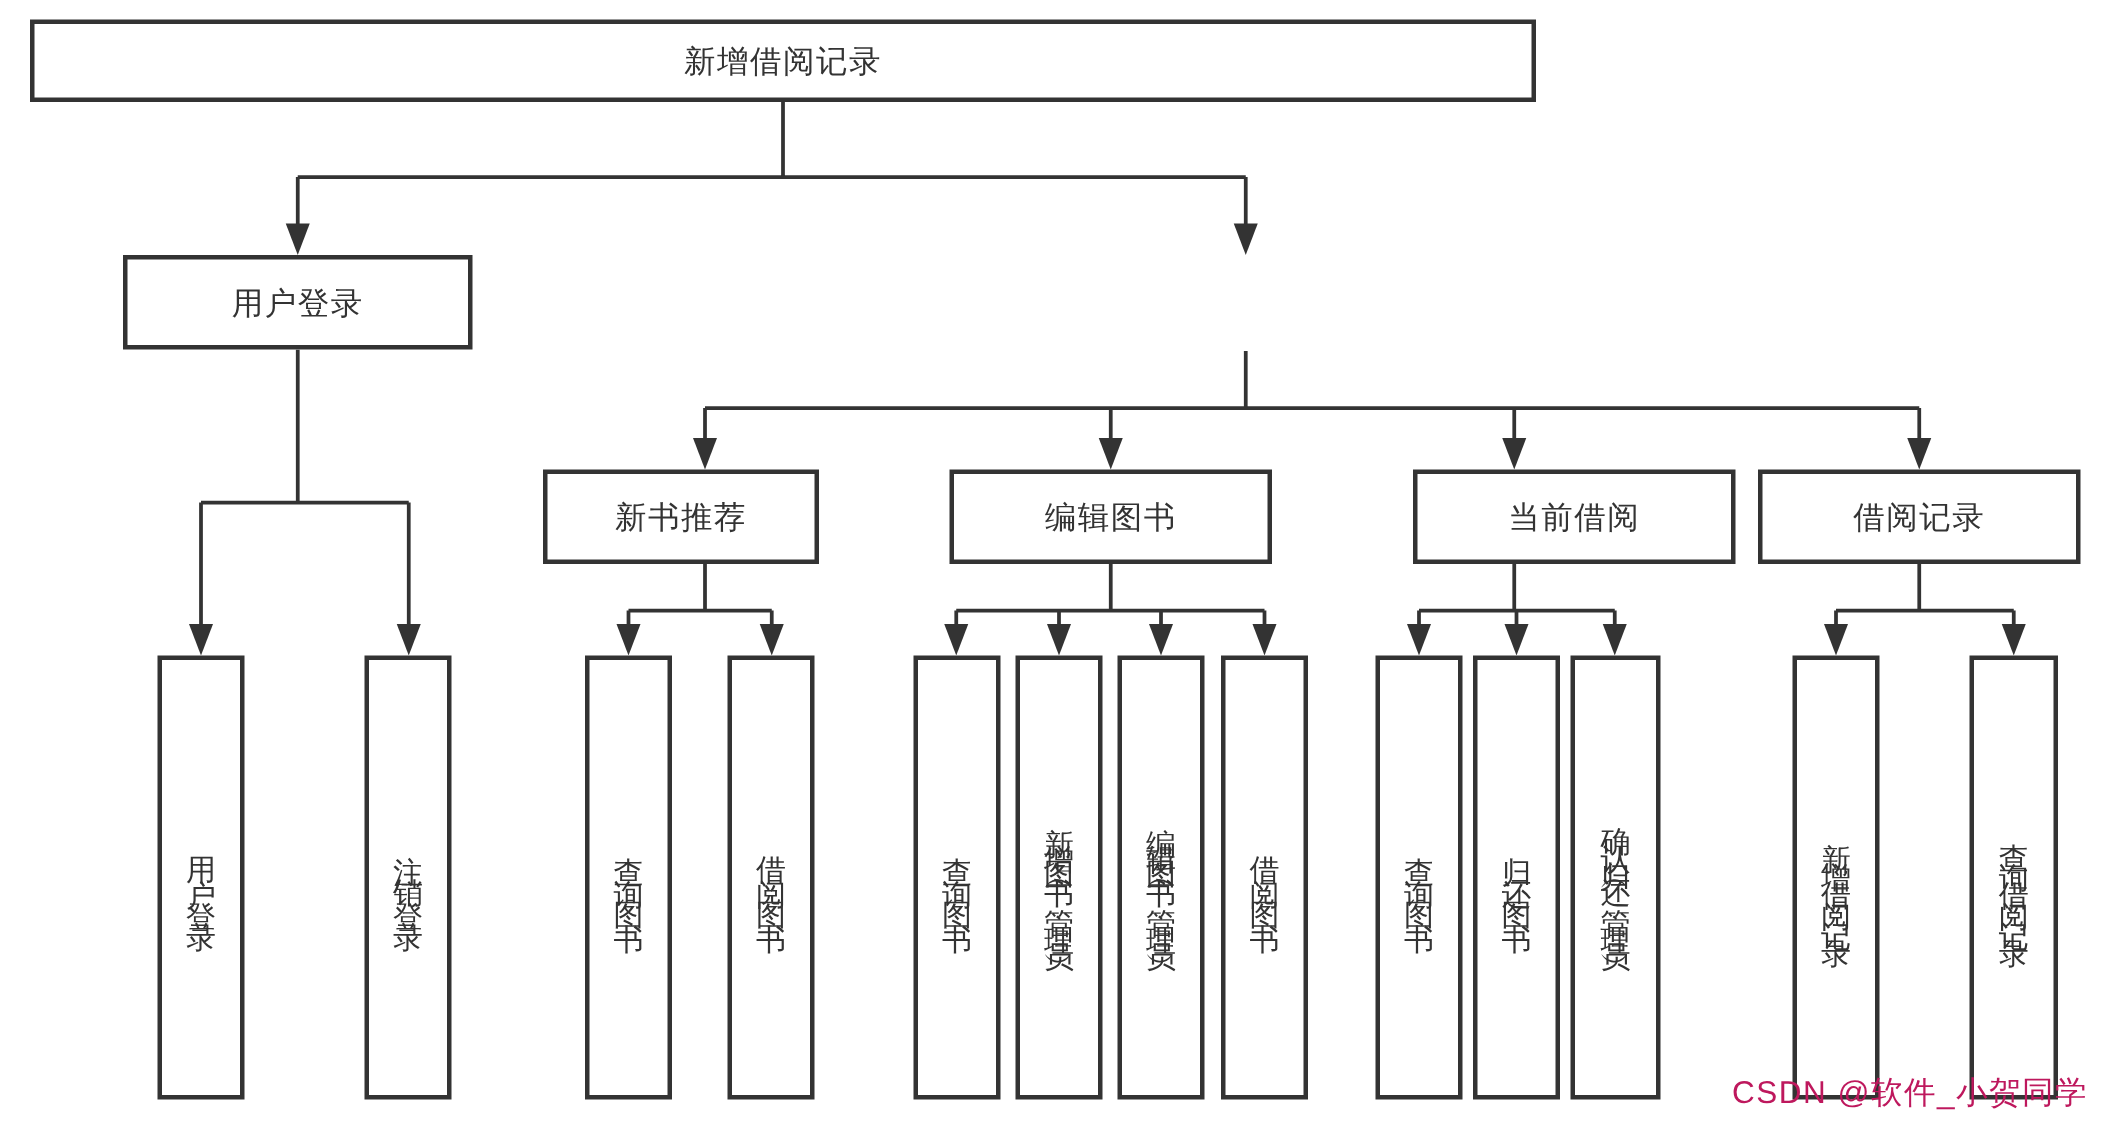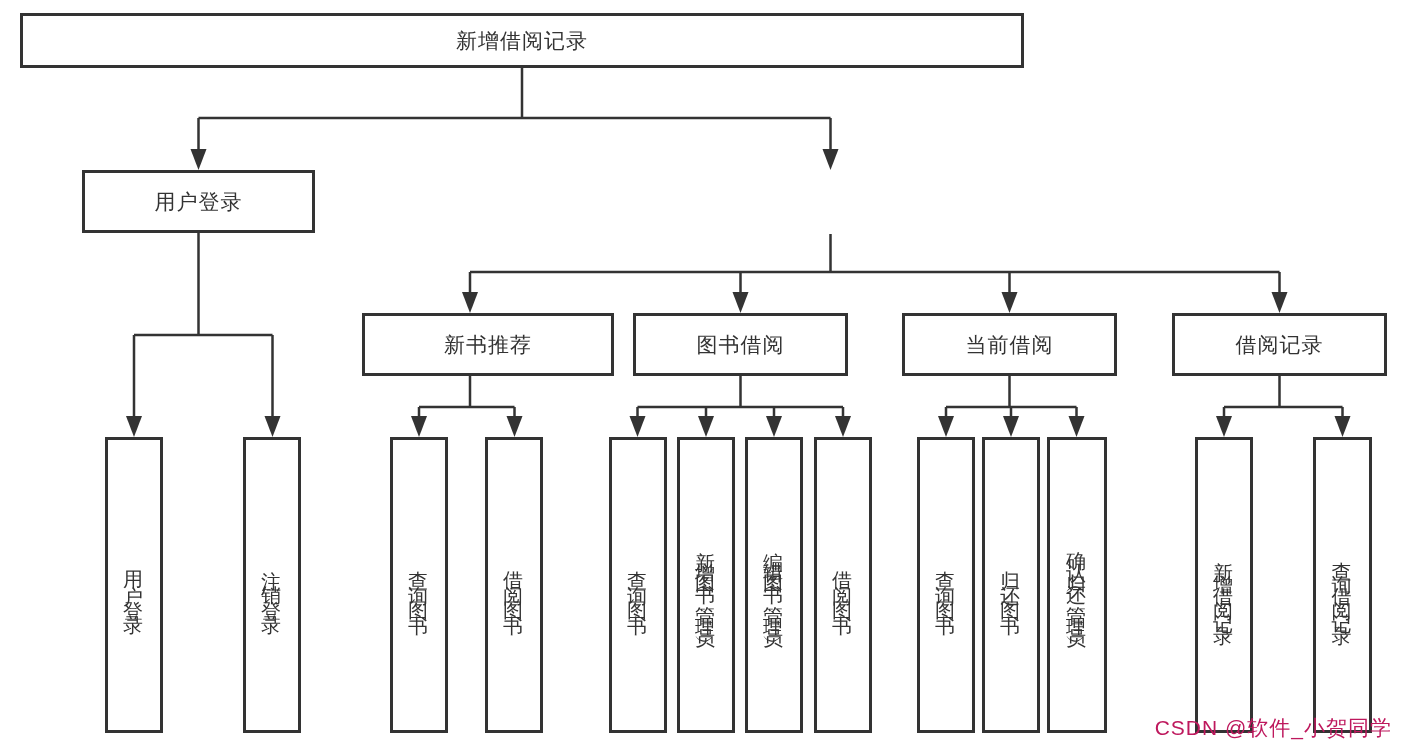--- a/index.html
+++ b/index.html
@@ -107,27 +107,27 @@
   </svg>
 
   <div class="box h" style="left:20px; top:13px; width:1004px; height:55px;">
     <span>新增借阅记录</span>
   </div>
 
   <div class="box h" style="left:82px; top:170px; width:233px; height:63px;">
     <span>用户登录</span>
   </div>
 
-  <div class="box h" style="left:362px; top:313px; width:252px; height:63px;">
+  <div class="box h" style="left:362px; top:313px; width:184px; height:63px;">
     <span>新书推荐</span>
   </div>
   <div class="box h" style="left:633px; top:313px; width:215px; height:63px;">
-    <span>图书借阅</span>
+    <span>编辑图书</span>
   </div>
-  <div class="box h" style="left:902px; top:313px; width:215px; height:63px;">
+  <div class="box h" style="left:942px; top:313px; width:215px; height:63px;">
     <span>当前借阅</span>
   </div>
   <div class="box h" style="left:1172px; top:313px; width:215px; height:63px;">
     <span>借阅记录</span>
   </div>
 
   <div class="box v" style="left:105px; top:437px; width:58px; height:296px;">
     <span>用户登录</span>
   </div>
   <div class="box v" style="left:243px; top:437px; width:58px; height:296px;">

